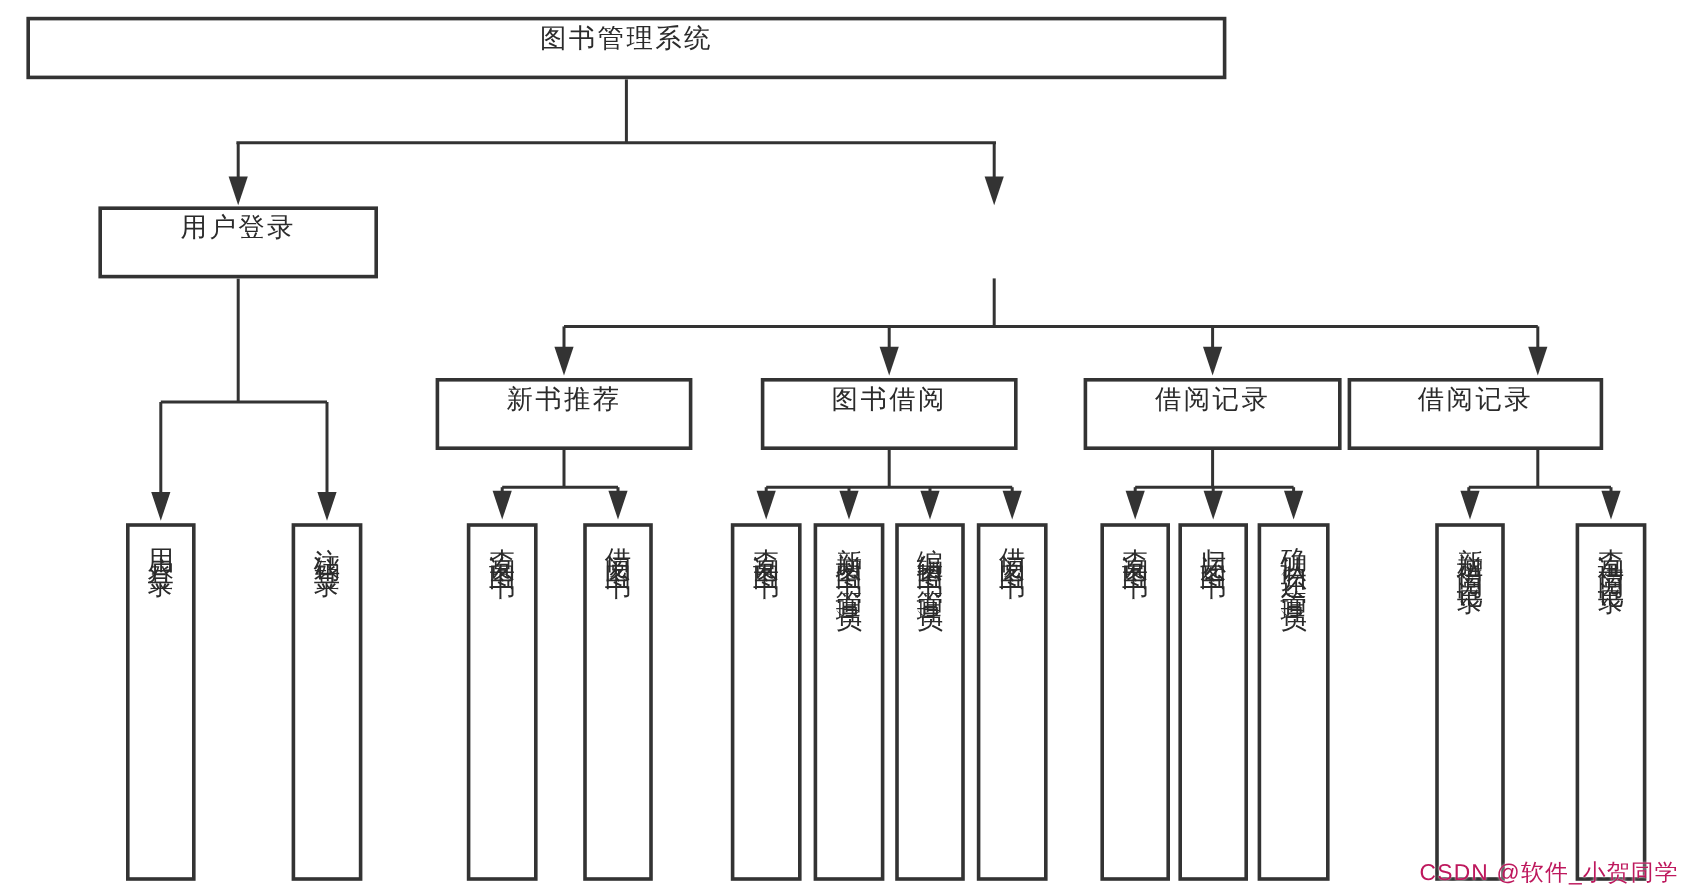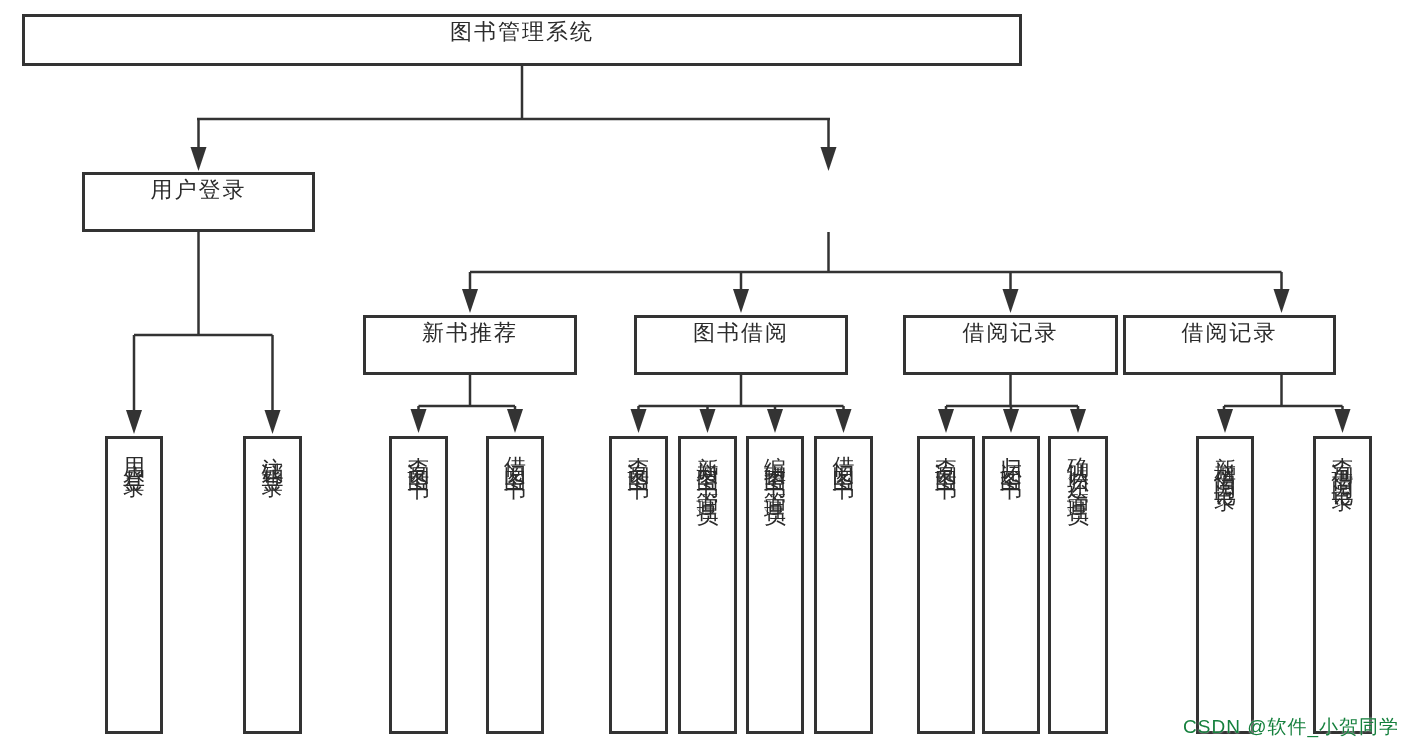--- a/index.html
+++ b/index.html
@@ -44,21 +44,21 @@
     letter-spacing: 7px;
     line-height: 1;
     color: #2b2b2b;
     white-space: nowrap;
   }
   .watermark {
     position: absolute;
     right: 6px;
     top: 714px;
     font-size: 19px;
-    color: #15803d;
+    color: #be185d;
     text-shadow: 0 0 2px #ffffff;
     z-index: 3;
     letter-spacing: 1px;
     white-space: nowrap;
   }
 </style>
 </head>
 <body>
 
 <div class="canvas">

